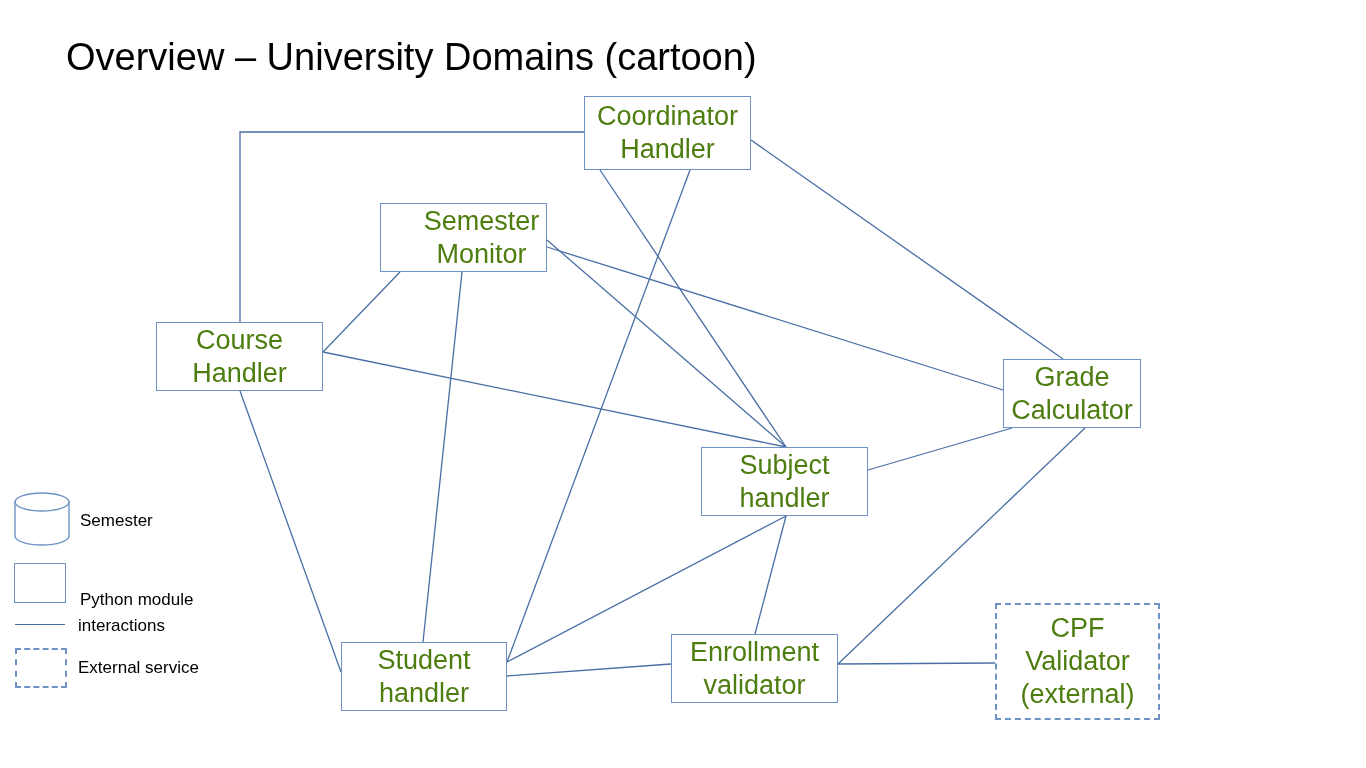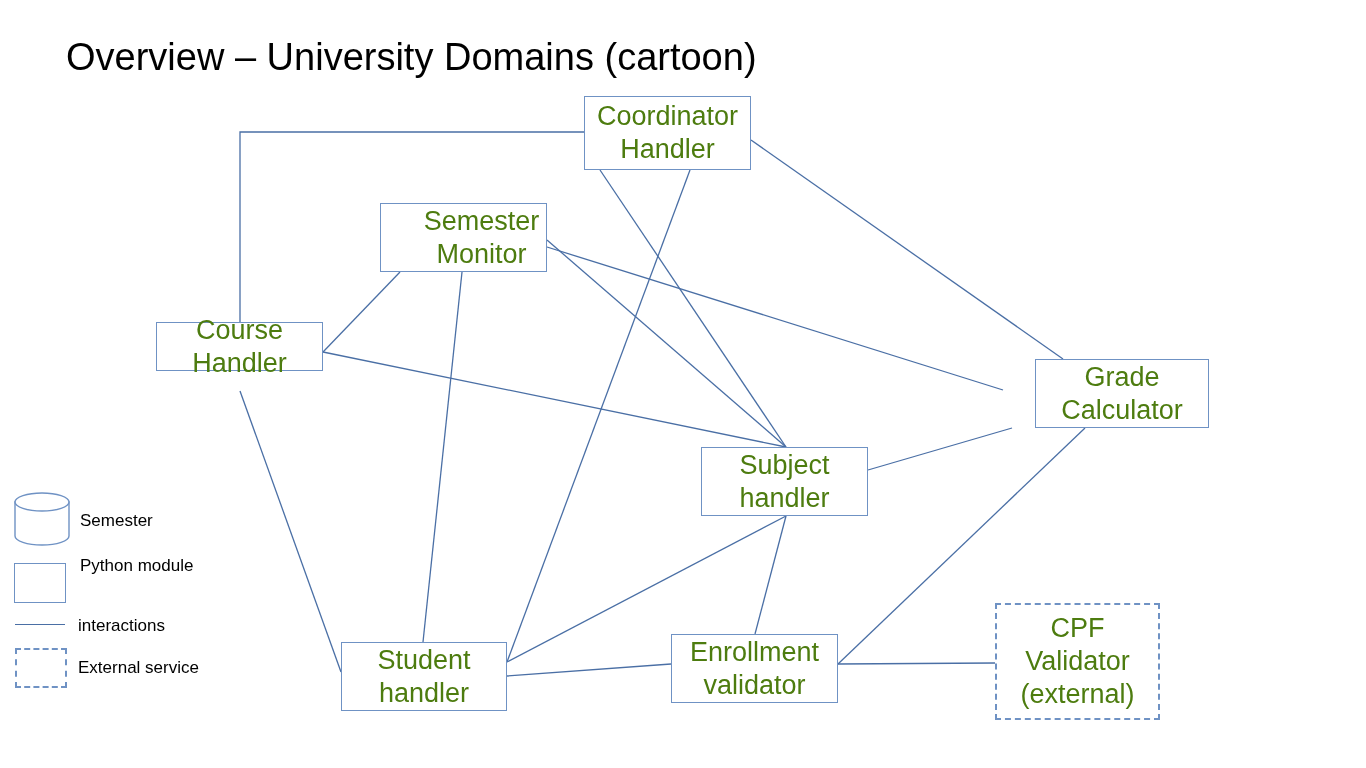--- a/index.html
+++ b/index.html
@@ -170,24 +170,24 @@
       </g>
   </svg>
 
 
   <div class="node" style="left:584px; top:96px; width:167px; height:74px;">Coordinator
 Handler</div>
 
   <div class="node" style="left:380px; top:203px; width:167px; height:69px;padding-left:36px;">Semester
 Monitor</div>
 
-  <div class="node" style="left:156px; top:322px; width:167px; height:49px;">Course
+  <div class="node" style="left:156px; top:322px; width:167px; height:69px;">Course
 Handler</div>
 
-  <div class="node" style="left:1003px; top:359px; width:174px; height:69px;margin-left:32px;">Grade
+  <div class="node" style="left:1003px; top:359px; width:138px; height:69px;">Grade
 Calculator</div>
 
   <div class="node" style="left:701px; top:447px; width:167px; height:69px;">Subject
 handler</div>
 
   <div class="node" style="left:341px; top:642px; width:166px; height:69px;">Student
 handler</div>
 
   <div class="node" style="left:671px; top:634px; width:167px; height:69px;">Enrollment
 validator</div>
@@ -197,21 +197,21 @@
 (external)</div>
 
 
   <svg class="legend-db" width="56" height="54" viewBox="0 0 56 54" xmlns="http://www.w3.org/2000/svg">
     <path d="M1,10 L1,44 A27,9 0 0 0 55,44 L55,10 Z" fill="#ffffff" stroke="#6f92c4" stroke-width="1.4"></path>
     <ellipse cx="28" cy="10" rx="27" ry="9" fill="#ffffff" stroke="#6f92c4" stroke-width="1.4"></ellipse>
   </svg>
   <div class="legend-row-label" style="left:80px; top:510px;">Semester</div>
 
   <div class="legend-module"></div>
-  <div class="legend-row-label" style="left:80px; top:555px;">Python module</div>
+  <div class="legend-row-label" style="left:80px; top:589px;">Python module</div>
 
   <div class="legend-line"></div>
   <div class="legend-row-label" style="left:78px; top:615px;">interactions</div>
 
   <div class="legend-external"></div>
   <div class="legend-row-label" style="left:78px; top:657px;">External service</div>
 
 </div>
 
 </body></html>

